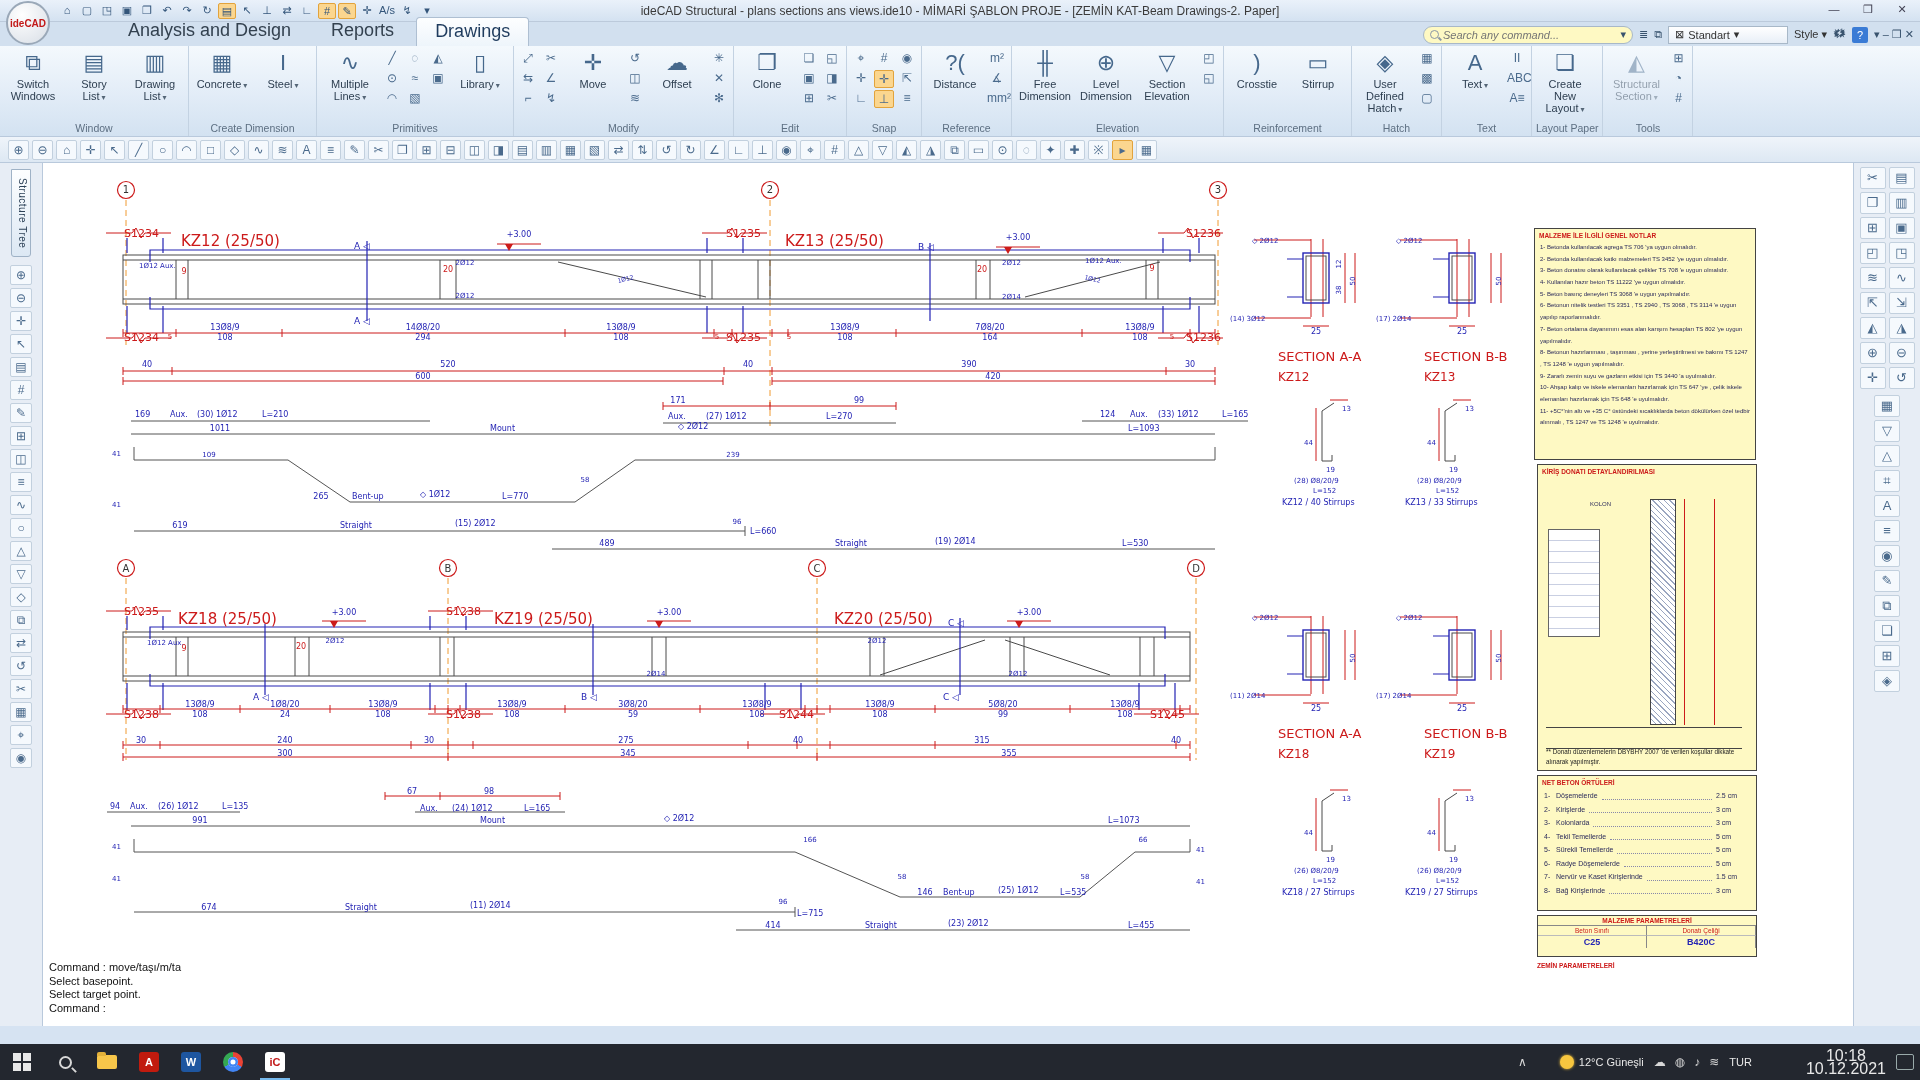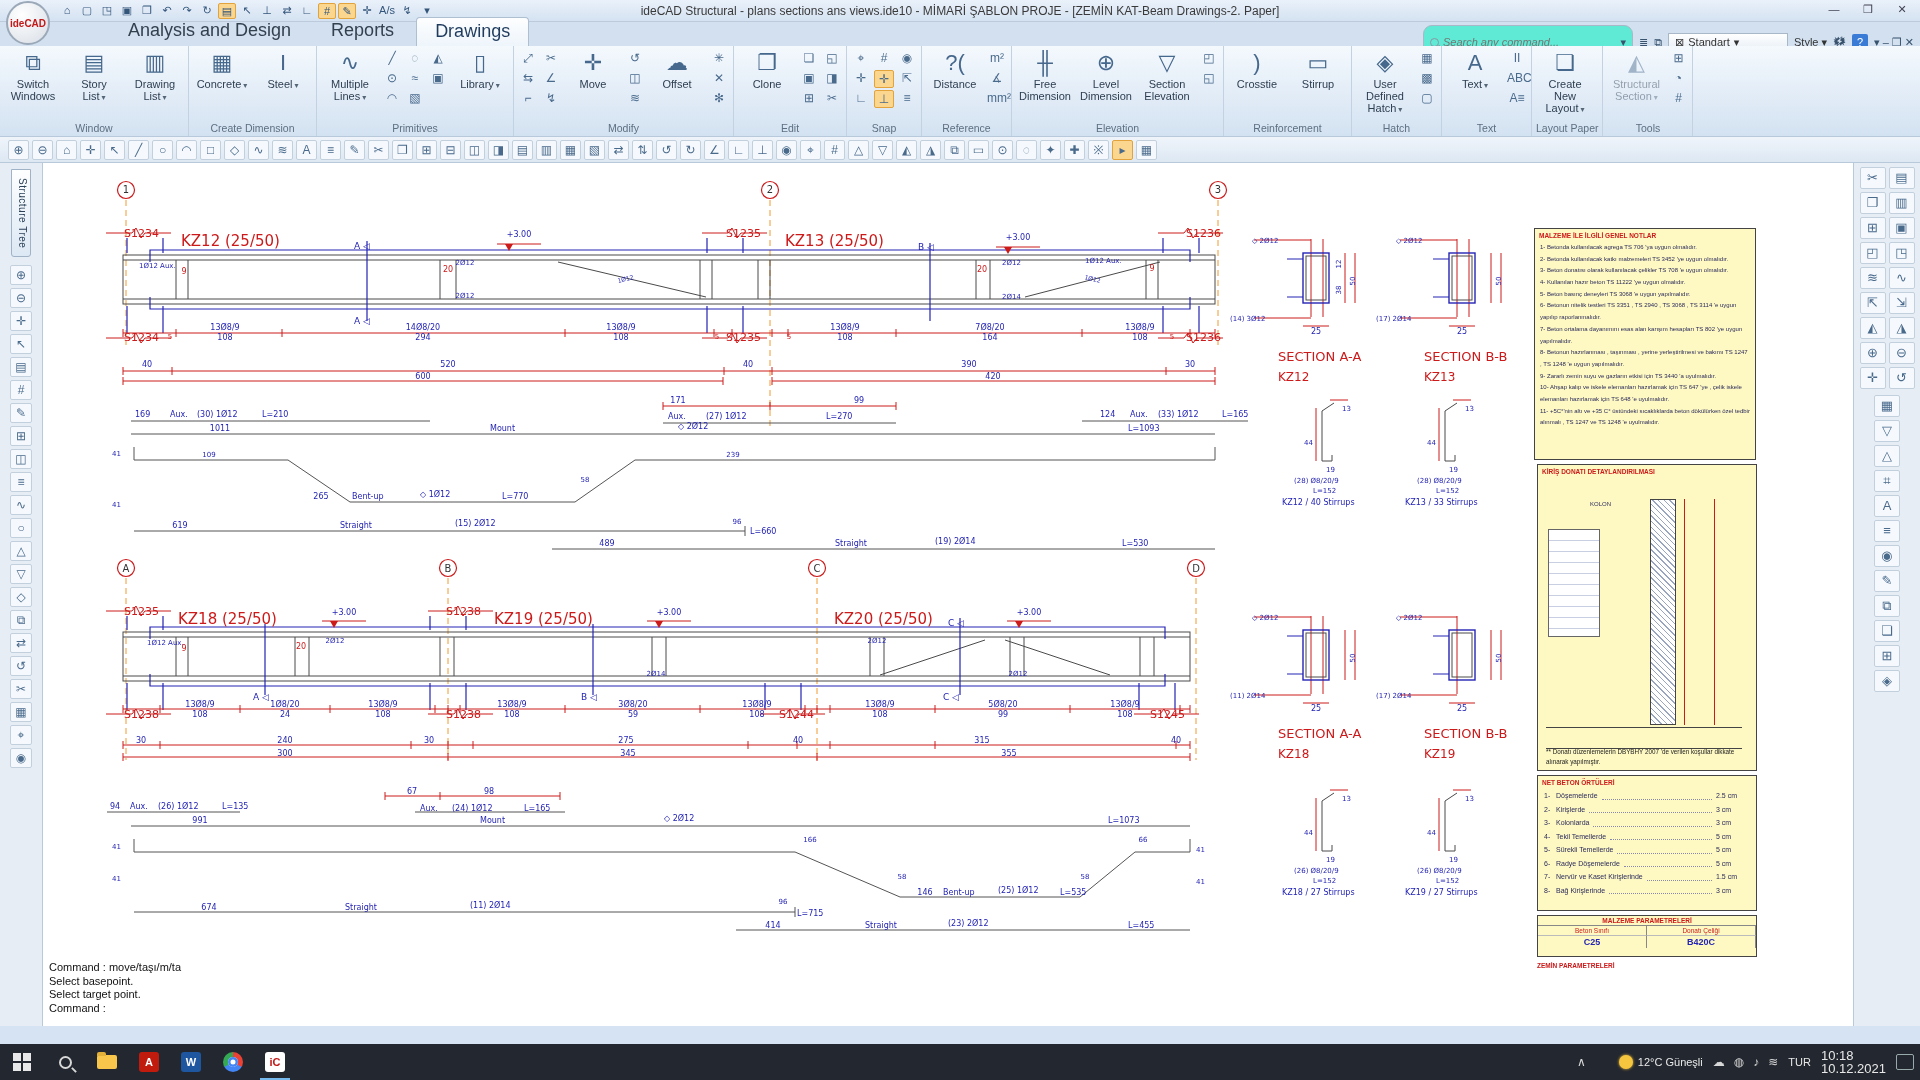--- a/index.html
+++ b/index.html
@@ -22,22 +22,22 @@
     background:radial-gradient(circle at 35% 30%, #ffffff, #d8dee6); border:2px solid #9aa8b8;
     z-index:40; text-align:center; font-size:10px; font-weight:bold; color:#c21818; line-height:42px; }
 
   
   #tabrow { position:absolute; left:0; top:22px; width:1920px; height:24px; background:#d2e0ef;
     display:flex; align-items:flex-end; }
   #tabs { display:flex; margin-left:110px; gap:4px; }
   .tab { padding:3px 18px 4px 18px; font-size:18px; color:#33414f; border-radius:4px 4px 0 0; }
   .tab.active { background:linear-gradient(#fdfeff,#eef5fb); border:1px solid #aebfd2; border-bottom:none; color:#1f3c5e; }
   #tr-right { position:absolute; right:6px; top:3px; display:flex; align-items:center; gap:6px; }
-  #searchbox { width:210px; height:18px; background:#5eead4; border:1px solid #a8b8c8; border-radius:9px;
-    display:flex; align-items:center; padding:16px 6px; }
+  #searchbox { width:210px; height:18px; background:#fef9c3; border:1px solid #a8b8c8; border-radius:9px;
+    display:flex; align-items:center; padding:8px 6px; }
   #searchbox .magglyph { width:9px; height:9px; border:1.5px solid #8a97a5; border-radius:50%; position:relative; margin-right:4px; }
   #searchbox .magglyph::after { content:""; position:absolute; left:7px; top:7px; width:4px; height:1.5px; background:#8a97a5; transform:rotate(45deg); }
   #searchbox input { border:none; outline:none; flex:1; font-size:11px; font-style:italic; color:#777; background:transparent; }
   #tr-right .mini { font-size:11px; color:#39536e; }
   #combo-standart { display:flex; align-items:center; gap:4px; background:linear-gradient(#fff,#e8eff7);
     border:1px solid #a8b8c8; height:18px; padding:0 6px; font-size:11px; color:#333; min-width:120px; }
   #style-btn { font-size:11px; color:#333; }
   #helpbtn { width:16px; height:16px; background:#3a7bd5; color:#fff; font-size:11px; text-align:center; line-height:16px; border-radius:2px; }
 
   
@@ -135,21 +135,21 @@
   .tapp .folder { width:20px; height:14px; background:#f7c64a; border-radius:2px; position:relative; }
   .tapp .folder::before { content:""; position:absolute; top:-3px; left:0; width:9px; height:4px; background:#e3b13a; border-radius:2px 2px 0 0; }
   .tapp .sq { width:20px; height:20px; border-radius:3px; color:#fff; font-size:11px; font-weight:bold; text-align:center; line-height:20px; }
   .tapp .chrome { width:20px; height:20px; border-radius:50%;
     background:conic-gradient(#ea4335 0 120deg,#4285f4 120deg 240deg,#34a853 240deg 360deg); position:relative; }
   .tapp .chrome::after { content:""; position:absolute; left:5px; top:5px; width:10px; height:10px; background:#fff; border-radius:50%; box-shadow:inset 0 0 0 2.5px #4285f4; }
   #tray { position:absolute; right:6px; display:flex; align-items:center; gap:10px; font-size:11px; }
   #tray .tic { color:#d8d8d8; font-size:12px; }
   #weather { display:flex; align-items:center; gap:5px;margin-left:23px; }
   #weather .sun { width:14px; height:14px; border-radius:50%; background:#f7c63f; box-shadow:0 0 3px #f7c63f; }
-  #clock { text-align:left; line-height:13px; font-size:13px; }
+  #clock { text-align:center; line-height:13px; font-size:16px;margin-left:44px; }
   #notif { width:18px; height:16px; border:1px solid #9aa; border-radius:2px; }
 </style>
 </head>
 <body>
 
 <div id="app">
 
   <div id="titlebar">
     <div id="qat">
         <span class="ic">⌂</span>

